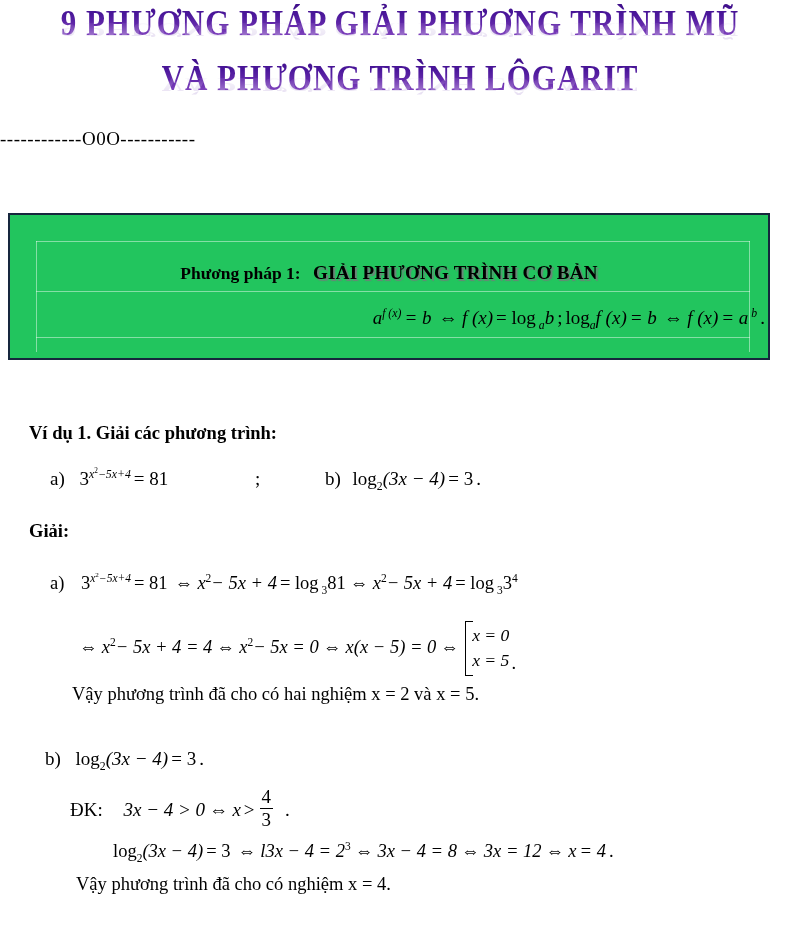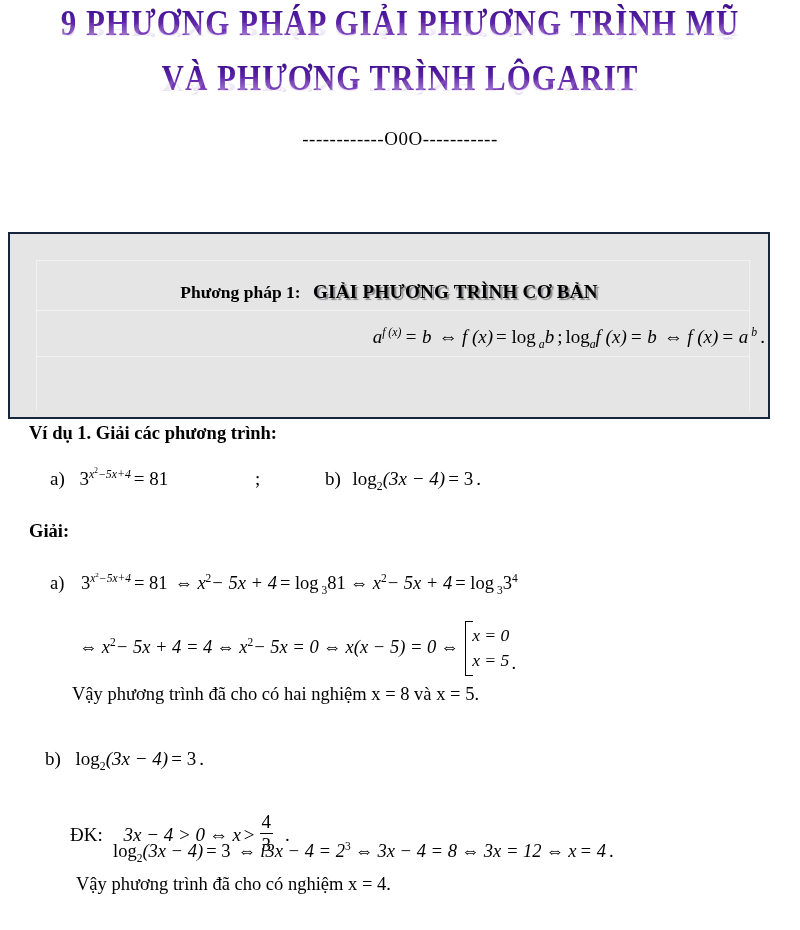--- a/index.html
+++ b/index.html
@@ -36,28 +36,28 @@
     -webkit-mask-image:linear-gradient(to top,rgba(0,0,0,0) 5%,rgba(0,0,0,.85) 95%);
     mask-image:linear-gradient(to top,rgba(0,0,0,0) 5%,rgba(0,0,0,.85) 95%);
   }
   .l1{top:2px;font-size:31px;}
   .l1r{top:40px;font-size:31px;}
   .l2{top:57px;font-size:31px;}
   .l2r{top:95px;font-size:31px;}
 
   
   .divider{
-    position:absolute;left:0;top:128px;width:800px;text-align:center;
+    position:absolute;left:0;top:128px;width:800px;text-align:left;
     font-size:19px;letter-spacing:.5px;color:#000;
   }
 
   
   .method-box{
-    position:absolute;left:8px;top:232px;width:762px;height:187px;
-    background:#e5e5e5;border:2px solid #16263d;box-sizing:border-box;
+    position:absolute;left:8px;top:213px;width:762px;height:147px;
+    background:#22c55e;border:2px solid #16263d;box-sizing:border-box;
   }
   .grid-h{position:absolute;left:26px;right:18px;height:1px;background:rgba(255,255,255,.45);}
   .grid-v{position:absolute;top:26px;bottom:6px;width:1px;background:rgba(255,255,255,.45);}
 
   .method-head{
     position:absolute;left:0;top:47px;width:100%;text-align:center;
     font-size:17.5px;font-weight:bold;white-space:nowrap;
   }
   .mh-label{font-weight:bold;}
   .mh-title{
@@ -160,28 +160,28 @@
 
     <div class="ln f18" style="left:50px;top:572px;">
       <span>a)</span>
       <span style="margin-left:12px;">3</span><sup><span class="it">x</span><sup>2</sup><span class="it">−5x+4</span></sup><span class="op">= 81</span><span class="iff">⇔</span><span class="it">x</span><sup>2</sup><span class="it">− 5x + 4</span><span class="op">= log</span><sub>3</sub><span>81</span><span class="iff">⇔</span><span class="it">x</span><sup>2</sup><span class="it">− 5x + 4</span><span class="op">= log</span><sub>3</sub><span>3</span><sup>4</sup>
     </div>
 
     <div class="ln f18" style="left:75px;top:623px;">
       <span class="iff">⇔</span><span class="it">x</span><sup>2</sup><span class="it">− 5x + 4 = 4</span><span class="iff">⇔</span><span class="it">x</span><sup>2</sup><span class="it">− 5x = 0</span><span class="iff">⇔</span><span class="it">x(x − 5) = 0</span><span class="iff">⇔</span><span class="cases"><span class="row it">x = 0</span><span class="row it">x = 5</span></span><span class="cases-dot">.</span>
     </div>
 
-    <div class="ln f18" style="left:72px;top:684px;">Vậy phương trình đã cho có hai nghiệm x = 8 và x = 5.</div>
+    <div class="ln f18" style="left:72px;top:684px;">Vậy phương trình đã cho có hai nghiệm x = 2 và x = 5.</div>
 
     <div class="ln f19" style="left:45px;top:748px;">
       <span>b)</span>
       <span style="margin-left:10px;">log</span><sub>2</sub><span class="it">(3x − 4)</span><span class="op">= 3</span><span>.</span>
     </div>
 
-    <div class="ln f19" style="left:70px;top:812px;">
+    <div class="ln f19" style="left:70px;top:787px;">
       <span>ĐK:</span>
       <span style="margin-left:16px;" class="it">3x − 4 &gt; 0</span><span class="iff">⇔</span><span class="it">x</span><span class="op">&gt;</span><span class="frac"><span class="num">4</span><span class="bar"></span><span class="den">3</span></span><span style="margin-left:10px;">.</span>
     </div>
 
     <div class="ln f18" style="left:70px;top:840px;margin-left:43px;">
       <span>log</span><sub>2</sub><span class="it">(3x − 4)</span><span class="op">= 3</span><span class="iff">⇔</span><span class="it">l3x − 4 = 2</span><sup>3</sup><span class="iff">⇔</span><span class="it">3x − 4 = 8</span><span class="iff">⇔</span><span class="it">3x = 12</span><span class="iff">⇔</span><span class="it">x</span><span class="it op">= 4</span><span>.</span>
     </div>
 
     <div class="ln f18" style="left:76px;top:874px;">Vậy phương trình đã cho có nghiệm x = 4.</div>
 

